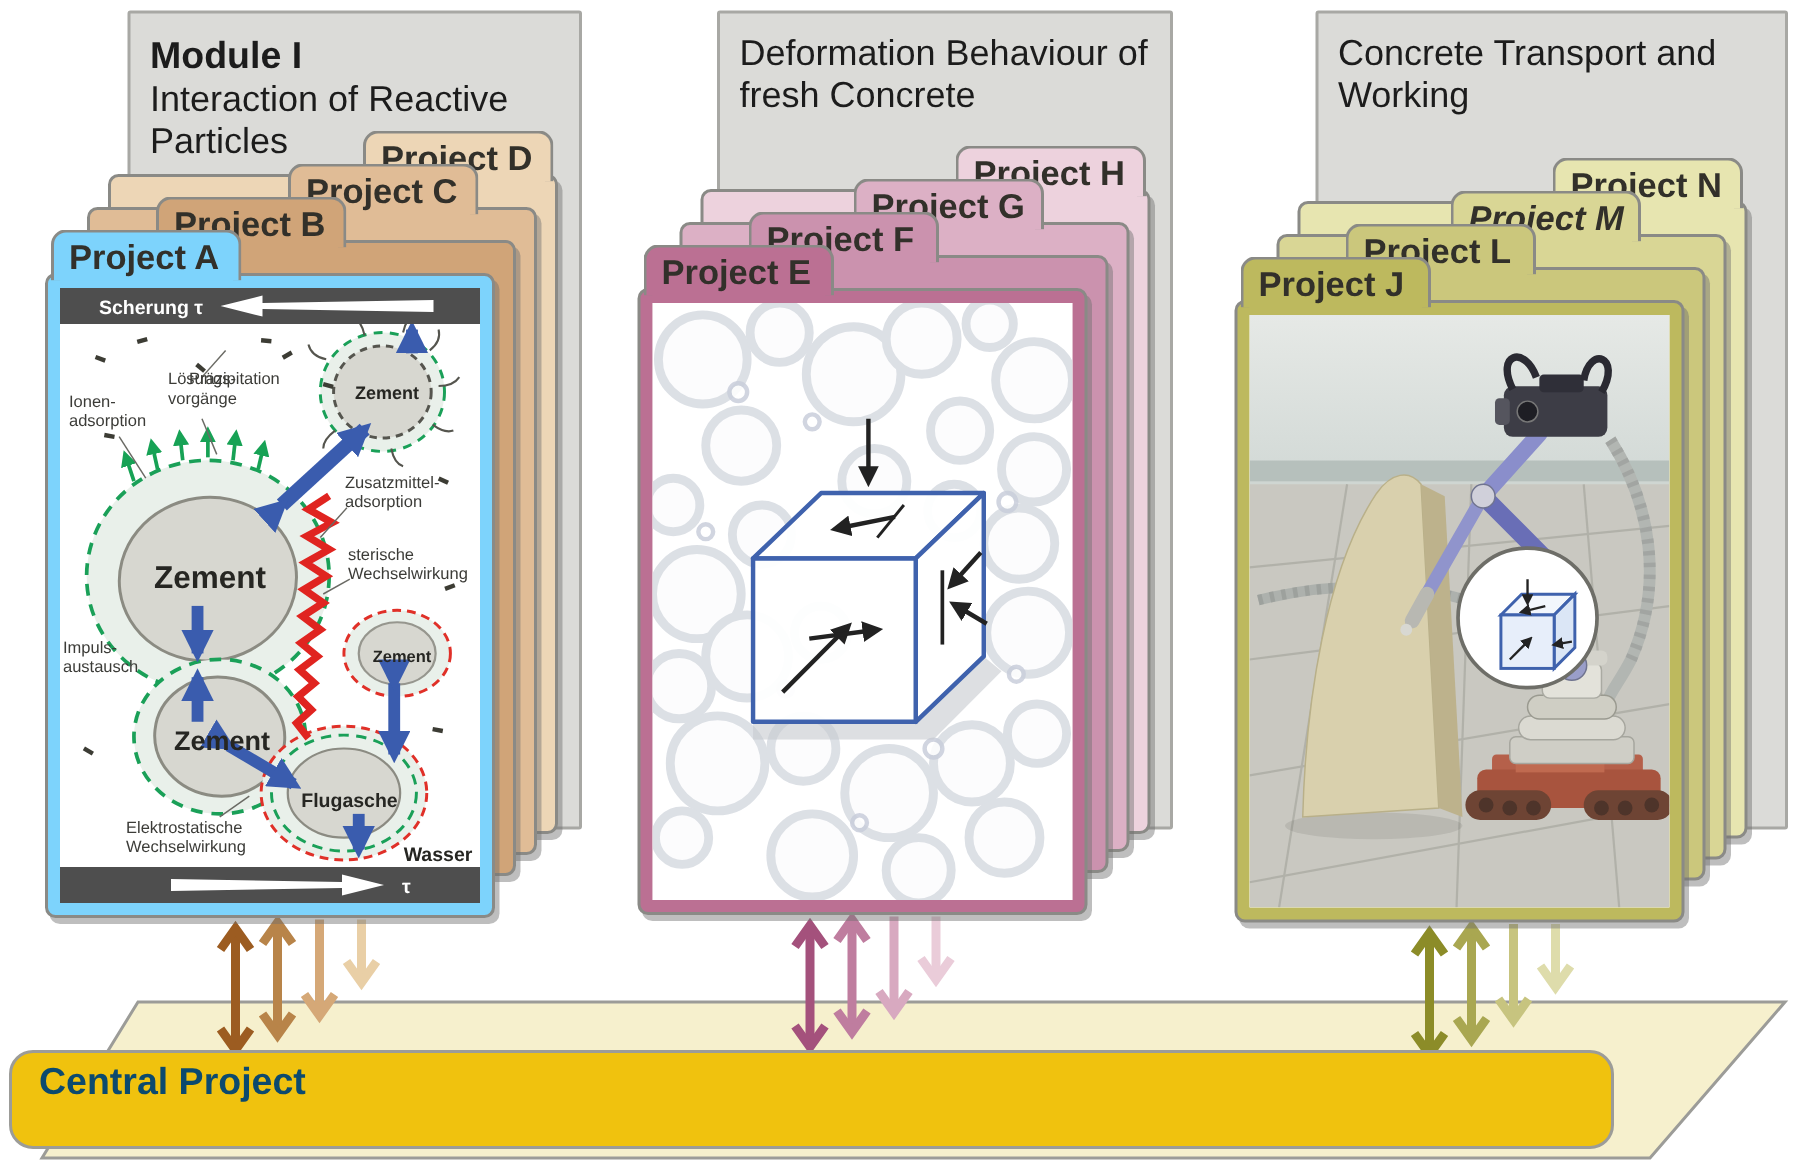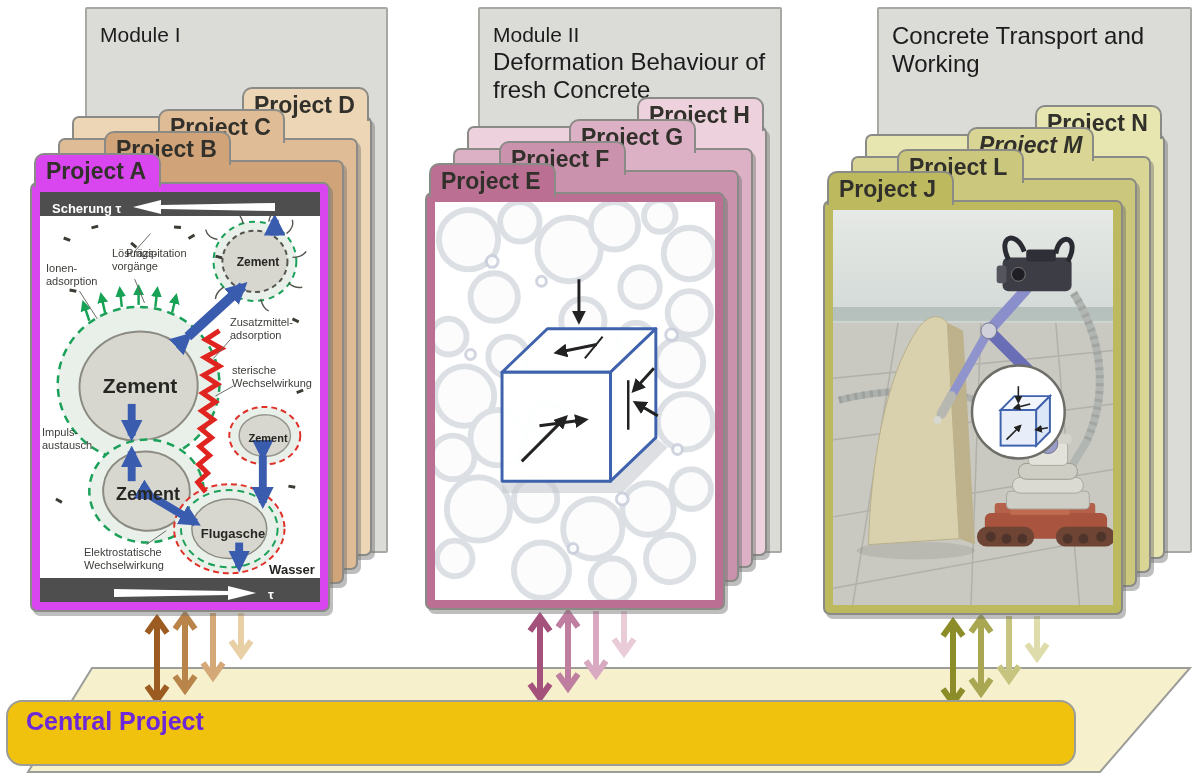--- a/index.html
+++ b/index.html
@@ -3,93 +3,93 @@
 <meta charset="utf-8">
 <style>
   html,body{margin:0;padding:0;background:#fff;}
   .stage{position:relative;width:1200px;height:774px;background:#fff;overflow:hidden;
          font-family:"Liberation Sans",sans-serif;color:#1c1c1c;}
 
   
   .modbox{position:absolute;top:7px;height:546px;background:#dbdbd8;border:2px solid #a8a8a4;
           border-radius:2px;box-sizing:border-box;}
   .modhead{padding:13px 12px 0 13px;}
-  .modtitle{font-size:21px;font-weight:normal;line-height:1.25;}
+  .modtitle{font-size:25px;font-weight:bold;line-height:1.25;}
   .modsub{font-size:24px;line-height:1.17;}
 
   
   .card{position:absolute;width:300px;border:2px solid #8a8a86;border-radius:7px;
         box-sizing:border-box;box-shadow:3px 4px 0 rgba(110,110,110,.45);}
   .tab{position:absolute;top:-31px;width:127px;height:34px;border:2px solid #8a8a86;border-bottom:none;
        border-radius:10px 10px 0 0;box-sizing:border-box;padding:3px 0 0 10px;
        font-size:23px;font-weight:bold;color:#32302a;white-space:nowrap;overflow:hidden;}
-  .cA,.cA .tab{background:#d946ef;} .cB,.cB .tab{background:#d0a478;}
+  .cA,.cA .tab{background:#7dd3fc;} .cB,.cB .tab{background:#d0a478;}
   .cC,.cC .tab{background:#e0bc96;} .cD,.cD .tab{background:#edd6b6;}
   .cE,.cE .tab{background:#bb7093;} .cF,.cF .tab{background:#cb92ae;}
   .cG,.cG .tab{background:#dcb0c5;} .cH,.cH .tab{background:#edd2dd;}
   .cJ,.cJ .tab{background:#bdb95e;} .cL,.cL .tab{background:#cbc77c;}
   .cM,.cM .tab{background:#d9d695;} .cN,.cN .tab{background:#e7e5b0;}
   .tab{z-index:3;}
   .card{z-index:2;}
 
   .content{position:absolute;inset:8px;background:#fff;overflow:hidden;}
   .content>svg{position:absolute;inset:0;width:100%;height:100%;}
 
   
   .abar{position:absolute;left:0;right:0;height:24px;background:#4e4e4e;display:flex;
-        align-items:flex-end;gap:8px;padding:0 12px;box-sizing:border-box;color:#fff;
+        align-items:center;gap:8px;padding:0 26px;box-sizing:border-box;color:#fff;
         font-size:13px;font-weight:bold;}
   .abar-top{top:0;} .abar-bottom{bottom:0;}
   .lbl{position:absolute;font-size:11px;line-height:1.18;color:#3c3c38;}
   .blb{position:absolute;font-weight:bold;color:#262622;text-align:center;}
 
   
   .connsvg{position:absolute;width:120px;height:95px;overflow:visible;}
   .connsvg path{fill:none;stroke-width:6;stroke-linejoin:miter;}
   .m1 .a1{stroke:#9c5c21;} .m1 .a2{stroke:#b88449;} .m1 .a3{stroke:#d5a877;} .m1 .a4{stroke:#e9cfa6;}
   .m2 .a1{stroke:#a4517c;} .m2 .a2{stroke:#bf7d9f;} .m2 .a3{stroke:#d8a9c0;} .m2 .a4{stroke:#eaccd9;}
   .m3 .a1{stroke:#8c8c28;} .m3 .a2{stroke:#a9a751;} .m3 .a3{stroke:#c7c47f;} .m3 .a4{stroke:#dedcab;}
 
   
   .platform{position:absolute;left:0;top:655px;width:1200px;height:119px;}
   .central{position:absolute;left:6px;top:700px;width:1070px;height:66px;background:#f0c20e;
            border:2px solid #9c9c98;border-radius:16px;box-sizing:border-box;
-           padding:4px 0 0 18px;color:#6d28d9;}
+           padding:4px 0 0 18px;color:#0c4a6e;}
   .central .t{font-size:25px;font-weight:bold;line-height:1.2;}
   .central .d{font-size:24px;line-height:1.2;}
 </style>
 </head>
 <body>
 
 <div class="stage">
 
   <div class="modbox" style="left:85px;width:303px;">
     <div class="modhead">
       <div class="modtitle">Module I</div>
+      <div class="modsub">Interaction of Reactive Particles</div>
     </div>
   </div>
   <div class="modbox" style="left:478px;width:304px;">
     <div class="modhead">
-      <div class="modtitle">Module II</div>
       <div class="modsub">Deformation Behaviour of fresh Concrete</div>
     </div>
   </div>
   <div class="modbox" style="left:877px;width:315px;">
     <div class="modhead">
       <div class="modsub">Concrete Transport and Working</div>
     </div>
   </div>
 
   <div class="card cD" style="left:72px;top:116px;height:440px;">
     <div class="tab" style="left:168px;">
       <span>Project D</span>
     </div>
   </div>
   <div class="card cC" style="left:58px;top:138px;height:432px;">
-    <div class="tab" style="left:98px;">
+    <div class="tab" style="left:132px;">
       <span>Project C</span>
     </div>
   </div>
   <div class="card cB" style="left:44px;top:160px;height:424px;">
     <div class="tab" style="left:58px;">
       <span>Project B</span>
     </div>
   </div>
   <div class="card cA" style="left:30px;top:182px;height:430px;">
     <div class="tab" style="left:2px;">

